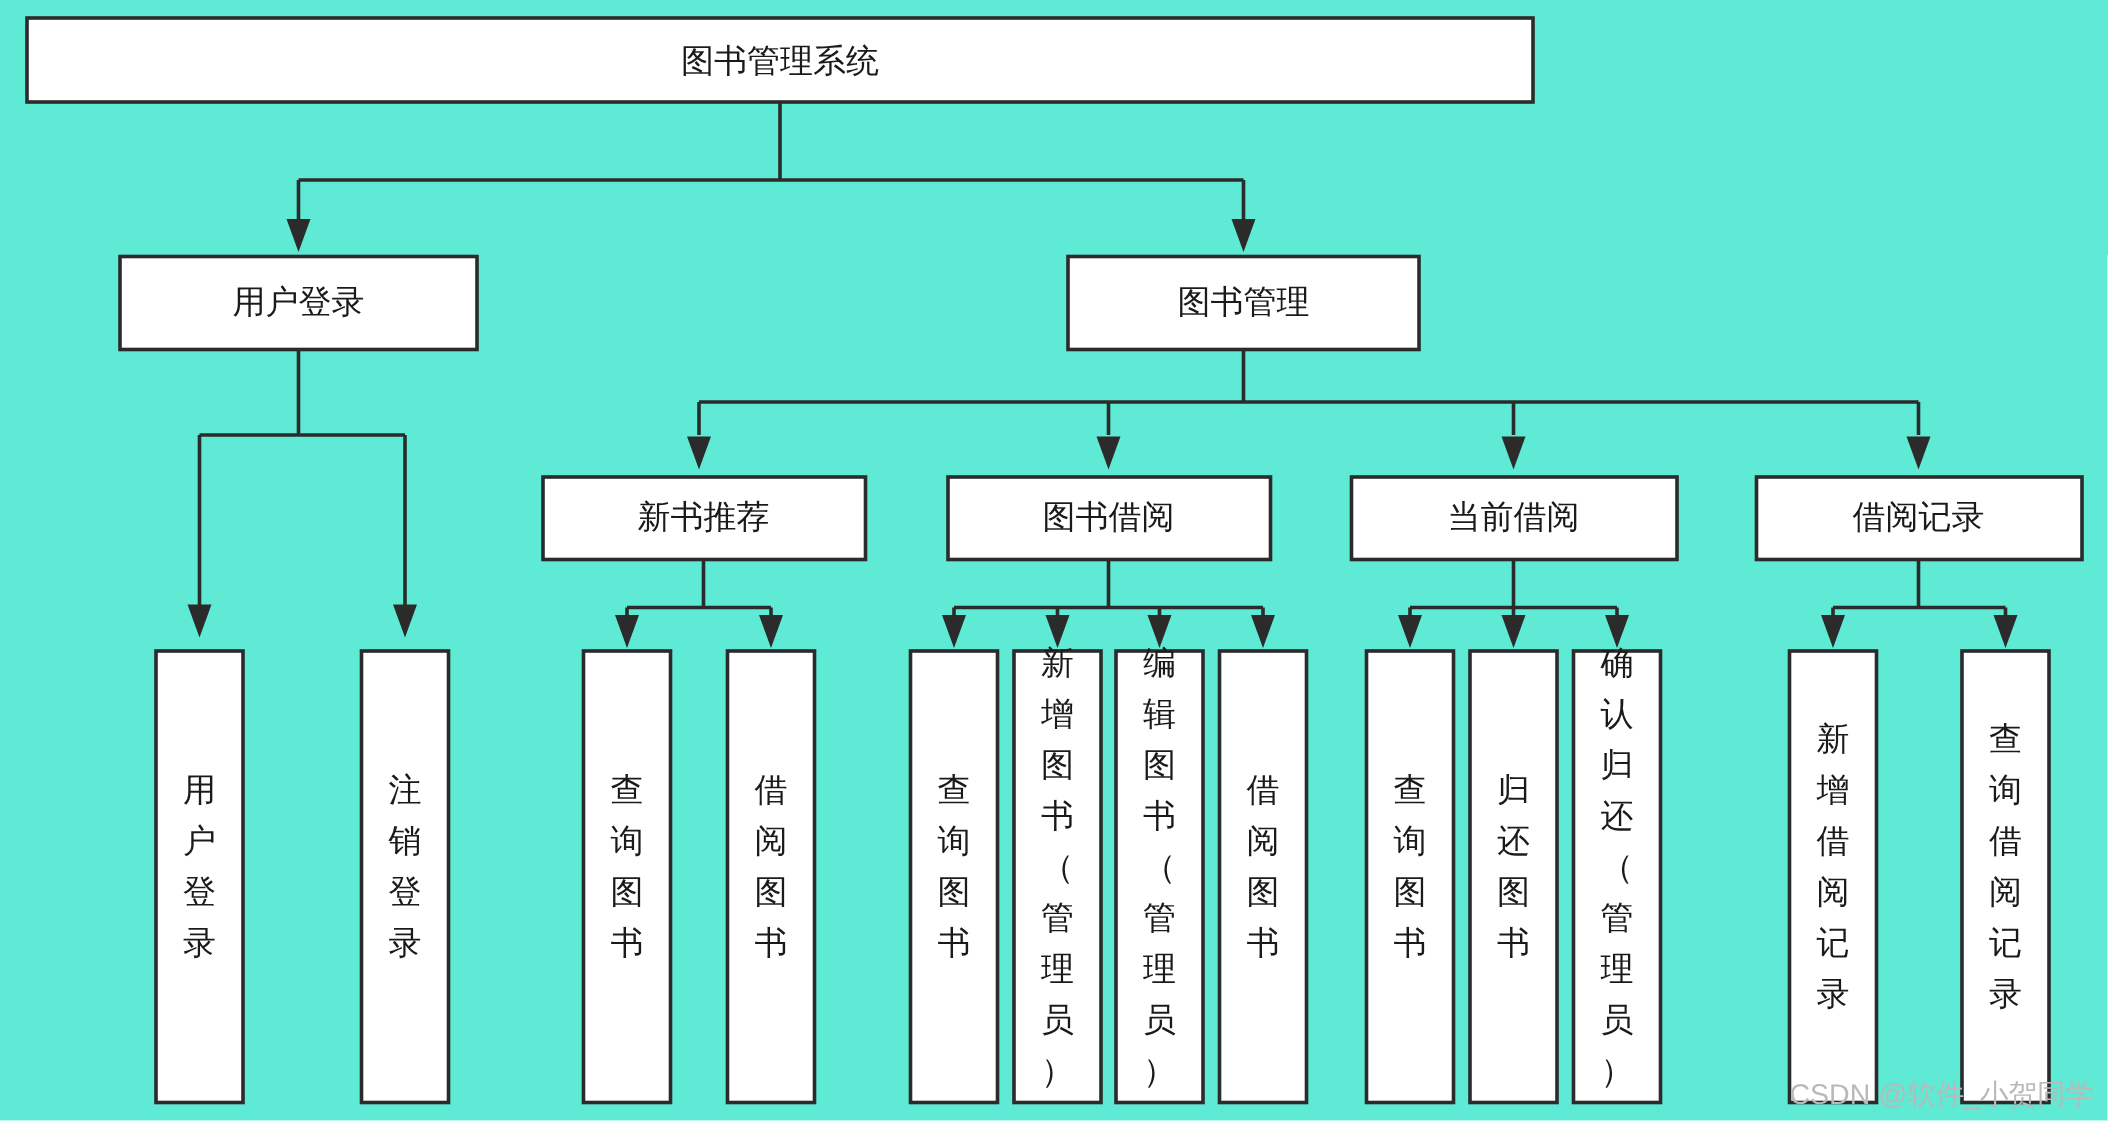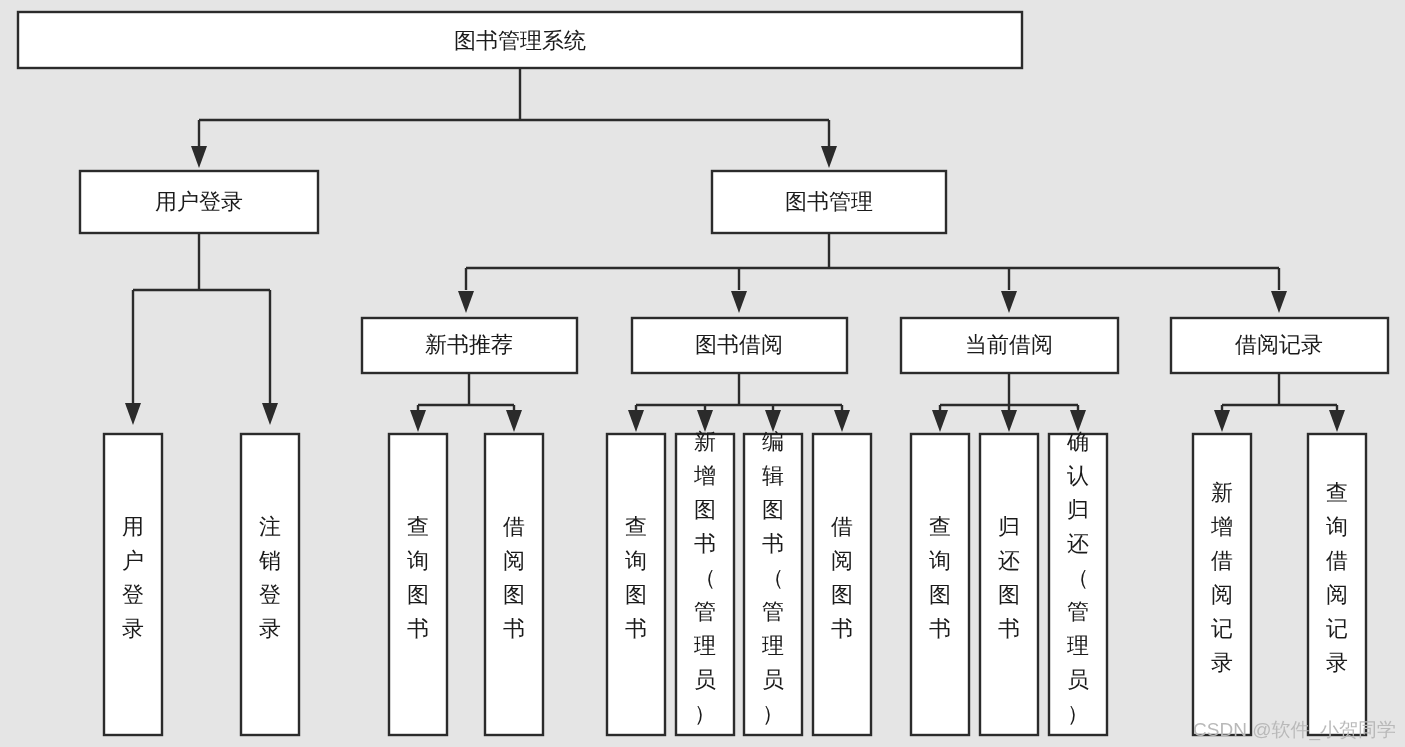--- a/index.html
+++ b/index.html
@@ -7,21 +7,21 @@
     padding: 0;
     background: #ffffff;
   }
   body {
     font-family: "Liberation Sans", "DejaVu Sans", sans-serif;
   }
   #stage {
     position: relative;
     width: 1405px;
     height: 747px;
-    background: #e5e5e5;
+    background: #5eead4;
     overflow: hidden;
   }
   #diagram-svg {
     position: absolute;
     left: 0;
     top: 0;
     width: 1405px;
     height: 747px;
   }
   .node-box {

